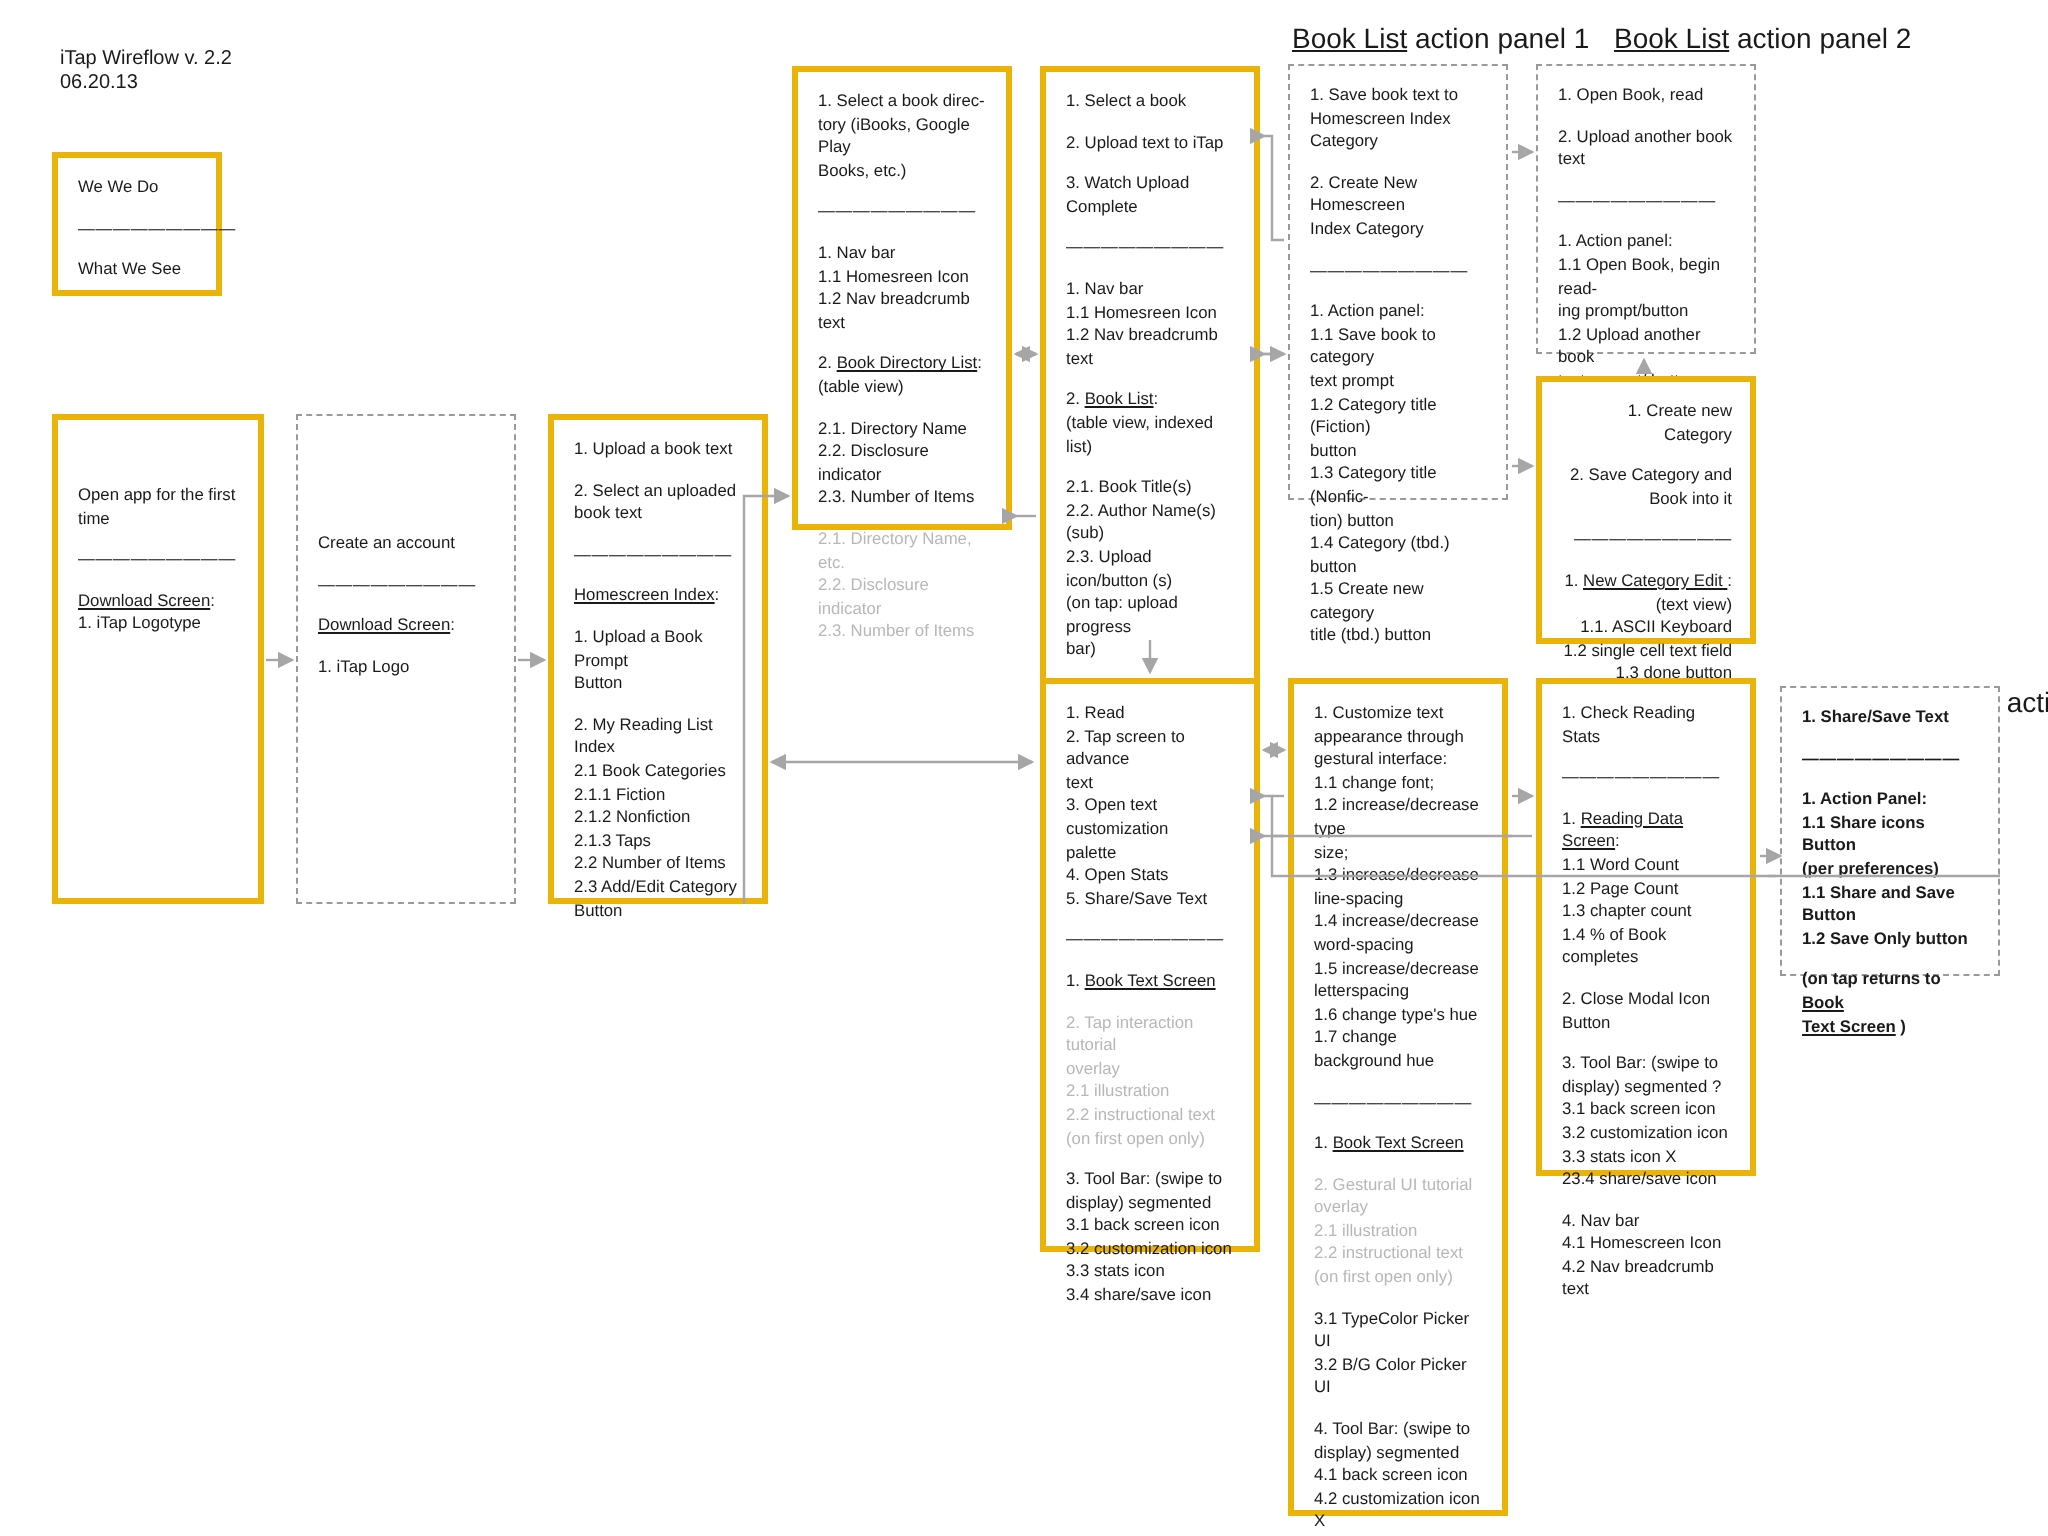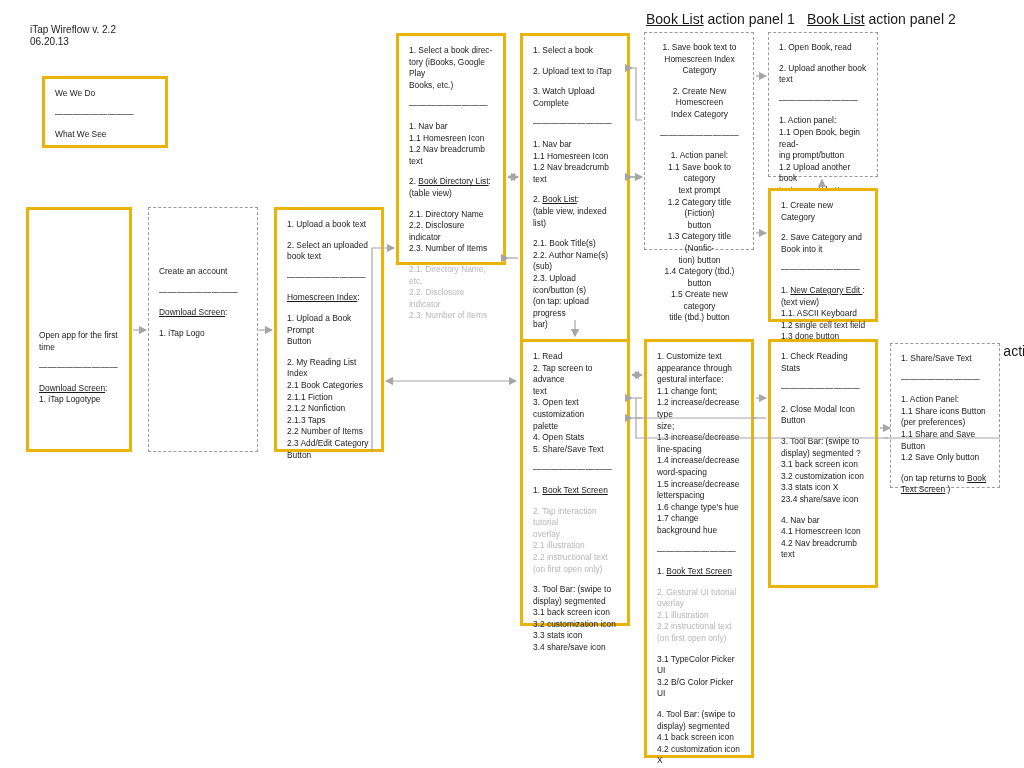--- a/index.html
+++ b/index.html
@@ -78,27 +78,27 @@
   }
   .conn svg { display: block; overflow: visible; }
 </style>
 </head>
 <body>
 
 <div class="canvas">
 
   <div class="doc-title"><span>iTap Wireflow v. 2.2</span><br><span>06.20.13</span></div>
 
-  <div class="box solid" style="left:42px; top:76px; width:126px; height:72px;">
+  <div class="box solid" style="left:26px; top:76px; width:85px; height:72px;">
     <p>We We Do</p>
     <span class="rule">—————————</span>
     <p>What We See</p>
   </div>
 
-  <div class="box solid" style="left:26px; top:207px; width:106px; height:245px; padding-top:120px;">
+  <div class="box solid" style="left:26px; top:207px; width:106px; height:245px; padding-top:32px;">
     <p>Open app for the first time</p>
     <span class="rule">—————————</span>
     <p><span class="u">Download Screen</span><span>:
 1. iTap Logotype</span></p>
   </div>
 
   <div class="box dashed" style="left:148px; top:207px; width:110px; height:245px; padding-top:58px;">
     <p>Create an account</p>
     <span class="rule">—————————</span>
     <p><span class="u">Download Screen</span><span>:</span></p>
@@ -157,21 +157,21 @@
 2.3. Upload icon/button (s)
 (on tap: upload progress
 bar)</p>
     <p>2.1.1 Book Title(s)
 2.2.2 Author Name(s) (sub)
 2.3.3 reading progress
 indicator(s)</p>
   </div>
 
   <div class="caption" style="left:646px; top:14px;"><span class="u">Book List</span><span>  action panel 1</span></div>
-  <div class="box dashed" style="left:644px; top:32px; width:110px; height:218px;text-align:center;">
+  <div class="box dashed" style="left:644px; top:32px; width:110px; height:218px;">
     <p>1. Save book text to
 Homescreen Index
 Category</p>
     <p>2. Create New Homescreen
 Index Category</p>
     <span class="rule">—————————</span>
     <p>1. Action panel:
 1.1 Save book to category
 text prompt
 1.2 Category title (Fiction)
@@ -189,21 +189,21 @@
     <p>2. Upload another book
 text</p>
     <span class="rule">—————————</span>
     <p>1. Action panel:
 1.1 Open Book, begin read-
 ing prompt/button
 1.2 Upload another book
 text prompt/ button</p>
   </div>
 
-  <div class="box solid" style="left:768px; top:188px; width:110px; height:134px;">
+  <div class="box solid" style="left:768px; top:188px; width:110px; height:134px;text-align:right;">
     <p>1. Create new Category</p>
     <p>2. Save Category and
 Book into it</p>
     <span class="rule">—————————</span>
     <p><span>1. </span><span class="u">New Category Edit </span><span>:
 (text view)
 1.1. ASCII Keyboard
 1.2 single cell text field
 1.3 done button</span></p>
   </div>
@@ -260,34 +260,39 @@
 4.1 back screen icon
 4.2 customization icon X
 4.3 stats icon
 4.4 share/save icon</p>
 
   </div>
 
   <div class="box solid" style="left:768px; top:339px; width:110px; height:249px;">
     <p>1. Check Reading Stats</p>
     <span class="rule">—————————</span>
+    <p><span>1. </span><span class="u">Reading Data Screen</span><span>:
+1.1 Word Count
+1.2 Page Count
+1.3 chapter count
+1.4 % of Book completes</span></p>
     <p>2. Close Modal Icon Button</p>
     <p>3. Tool Bar: (swipe to
 display) segmented ?
 3.1 back screen icon
 3.2 customization icon
 3.3 stats icon X
 23.4 share/save icon</p>
     <p>4. Nav bar
 4.1 Homescreen Icon
 4.2 Nav breadcrumb text</p>
   </div>
 
   <div class="caption" style="left:890px; top:325px;margin-top:21px;"><span class="u">Book Text Screen</span><span> action panel</span></div>
-  <div class="box dashed" style="left:890px; top:343px; width:110px; height:145px;">
+  <div class="box dashed" style="left:890px; top:343px; width:110px; height:145px;font-weight:bold;">
     <p>1. Share/Save Text</p>
     <span class="rule">—————————</span>
     <p>1. Action Panel:
 1.1 Share icons Button
 (per preferences)
 1.1 Share and Save Button
 1.2 Save Only button</p>
     <p><span>(on tap returns to </span><span class="u">Book
 Text Screen</span><span> )</span></p>
   </div>

